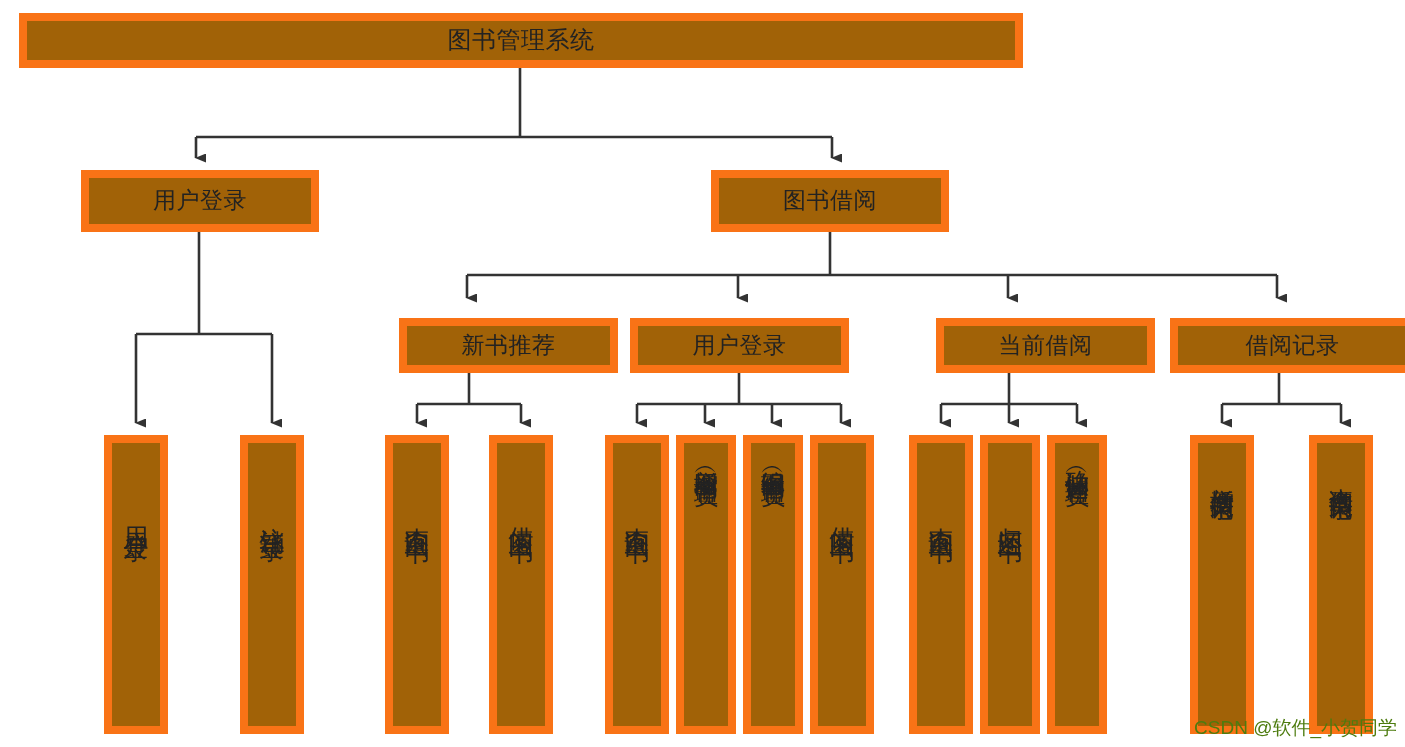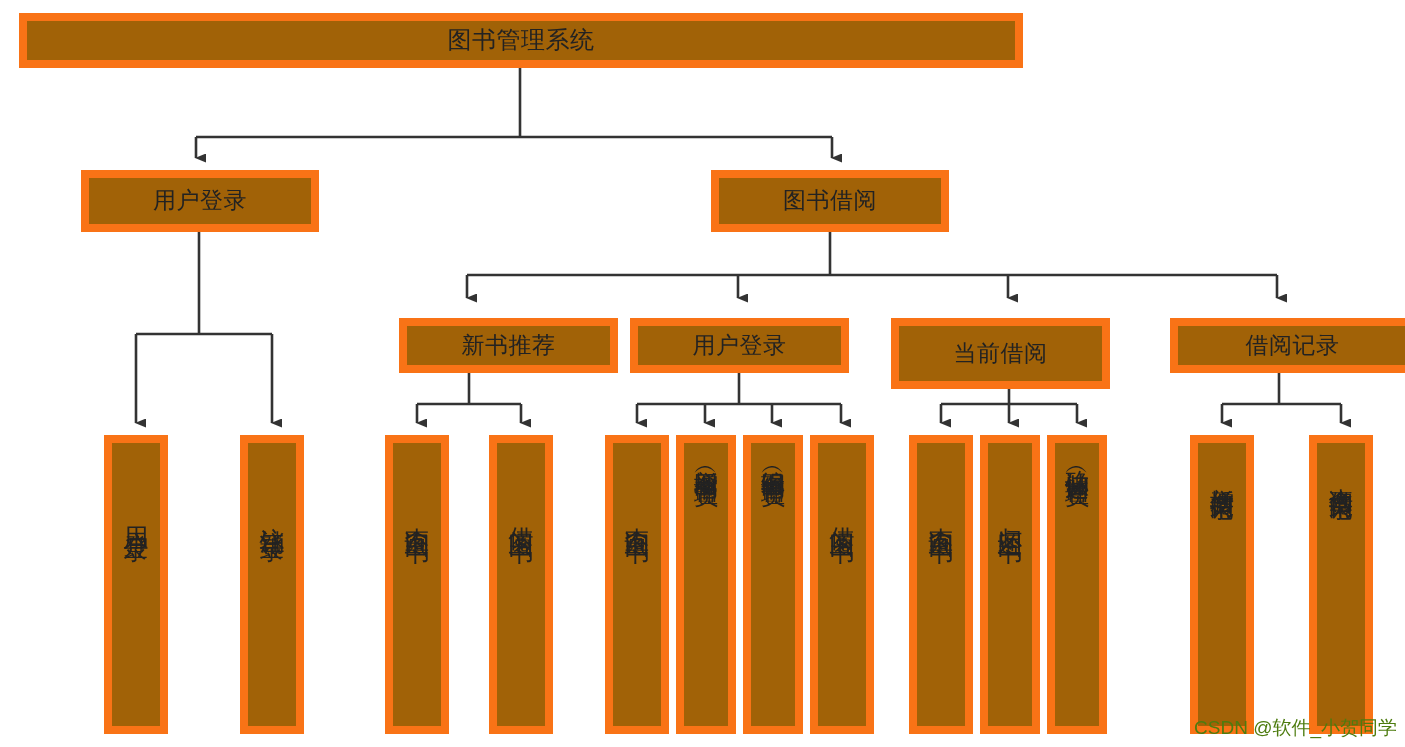--- a/index.html
+++ b/index.html
@@ -148,21 +148,21 @@
   <div class="node h" style="left:711px; top:170px; width:238px; height:62px;">
     <span class="label">图书借阅</span>
   </div>
 
   <div class="node h" style="left:360px; top:318px; width:219px; height:55px;margin-left:39px;">
     <span class="label">新书推荐</span>
   </div>
   <div class="node h" style="left:630px; top:318px; width:219px; height:55px;">
     <span class="label">用户登录</span>
   </div>
-  <div class="node h" style="left:891px; top:318px; width:219px; height:71px;">
+  <div class="node h" style="left:936px; top:318px; width:219px; height:55px;">
     <span class="label">当前借阅</span>
   </div>
   <div class="node h" style="left:1170px; top:318px; width:245px; height:55px;">
     <span class="label">借阅记录</span>
   </div>
 
   <div class="node v" style="left:104px; top:435px; width:64px; height:299px; padding-top:64px;">
     <span class="label">用户登录</span>
   </div>
   <div class="node v" style="left:240px; top:435px; width:64px; height:299px; padding-top:64px;">

